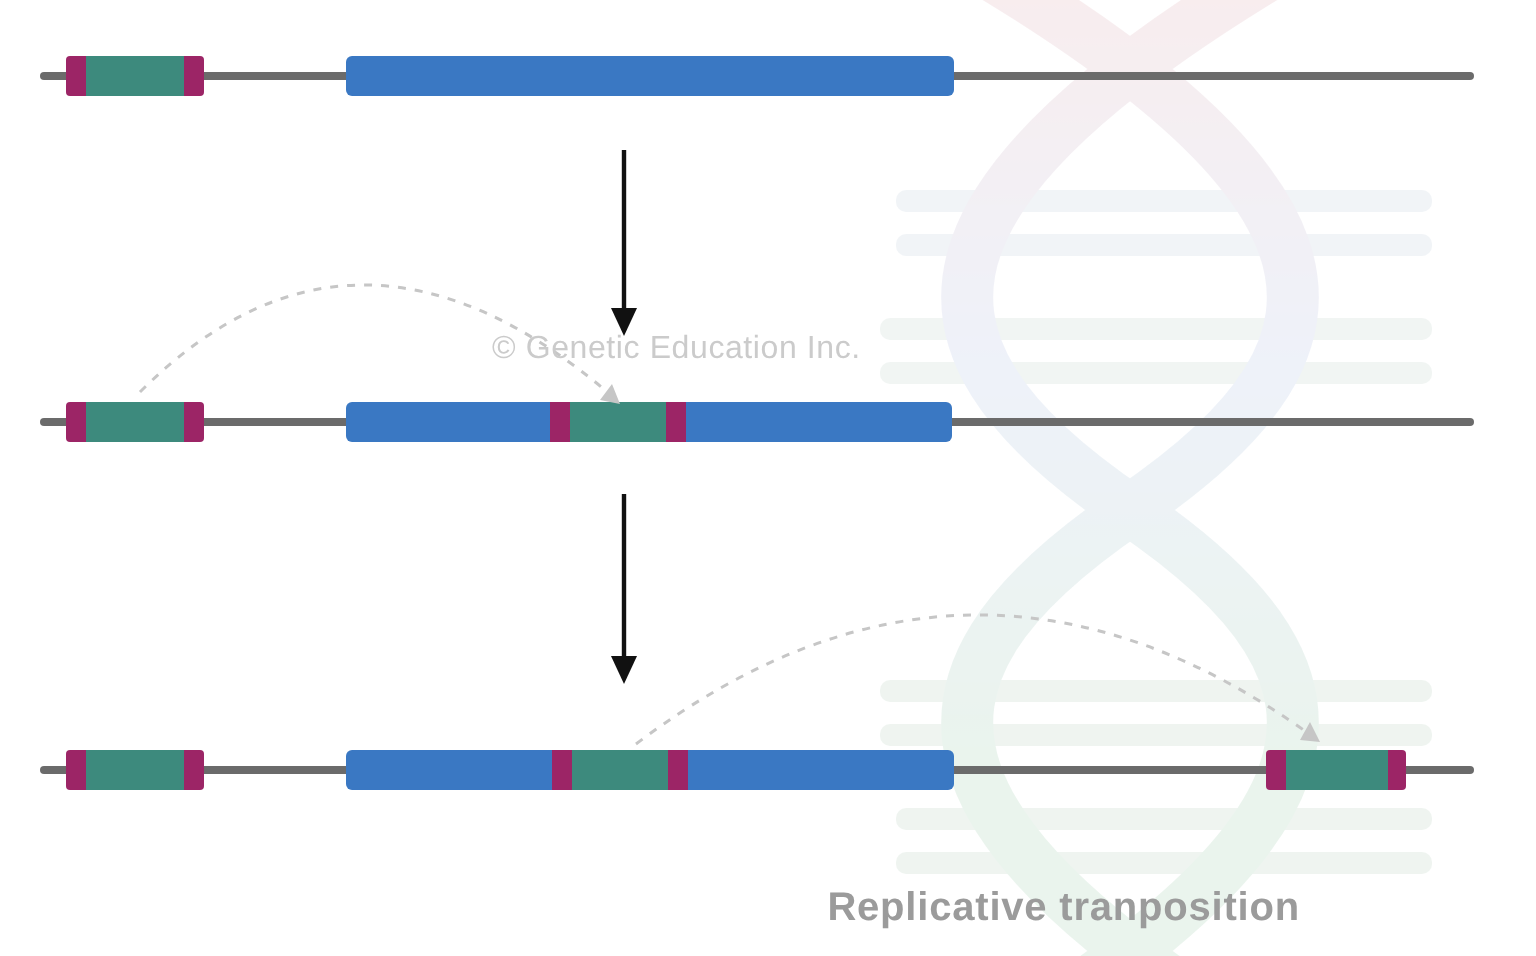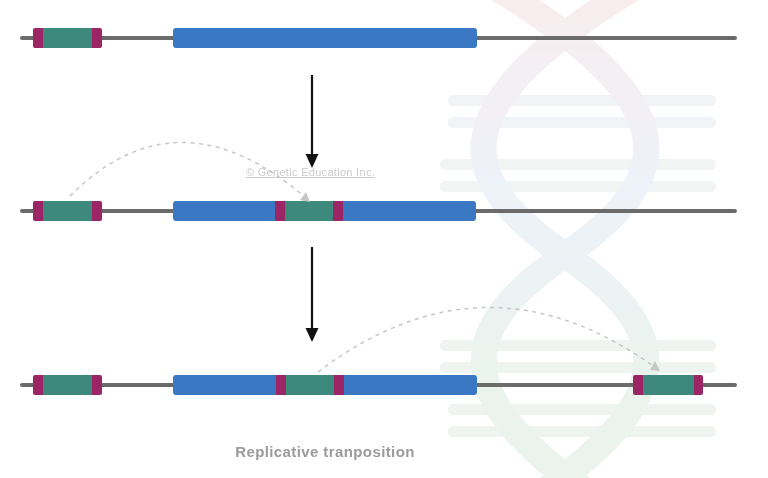--- a/index.html
+++ b/index.html
@@ -30,26 +30,26 @@
     border-radius:3px;overflow:hidden;
   }
   .blue{background:var(--target-blue,#3a78c3);}
   .overlay{position:absolute;left:0;top:0;pointer-events:none;}
   .arrow-line{stroke:var(--arrow-black,#111);stroke-width:2.2;fill:none;}
   .arrow-head{fill:var(--arrow-black,#111);}
   .dash{stroke:var(--dashed-arc-gray,#c6c6c6);stroke-width:1.5;fill:none;stroke-dasharray:4 4.5;}
   .dash-head{fill:var(--dashed-arc-gray,#c6c6c6);}
   .watermark-text{
     position:absolute;left:246px;top:166px;
-    font-size:11px;color:var(--watermark-gray,#cbcbcb);
-    letter-spacing:.3px;white-space:nowrap;text-decoration:underline;
+    font-size:16px;color:var(--watermark-gray,#cbcbcb);
+    letter-spacing:.3px;white-space:nowrap;
   }
   .caption{
     position:absolute;left:0;top:443px;width:650px;
-    text-align:center;font-size:15px;font-weight:bold;
+    text-align:right;font-size:20px;font-weight:bold;
     color:var(--caption-gray,#9b9b9b);letter-spacing:.4px;
   }
 </style>
 </head>
 <body>
 
 <div class="stage">
 
   <svg class="helix" viewBox="0 0 340 478">
     <defs>

